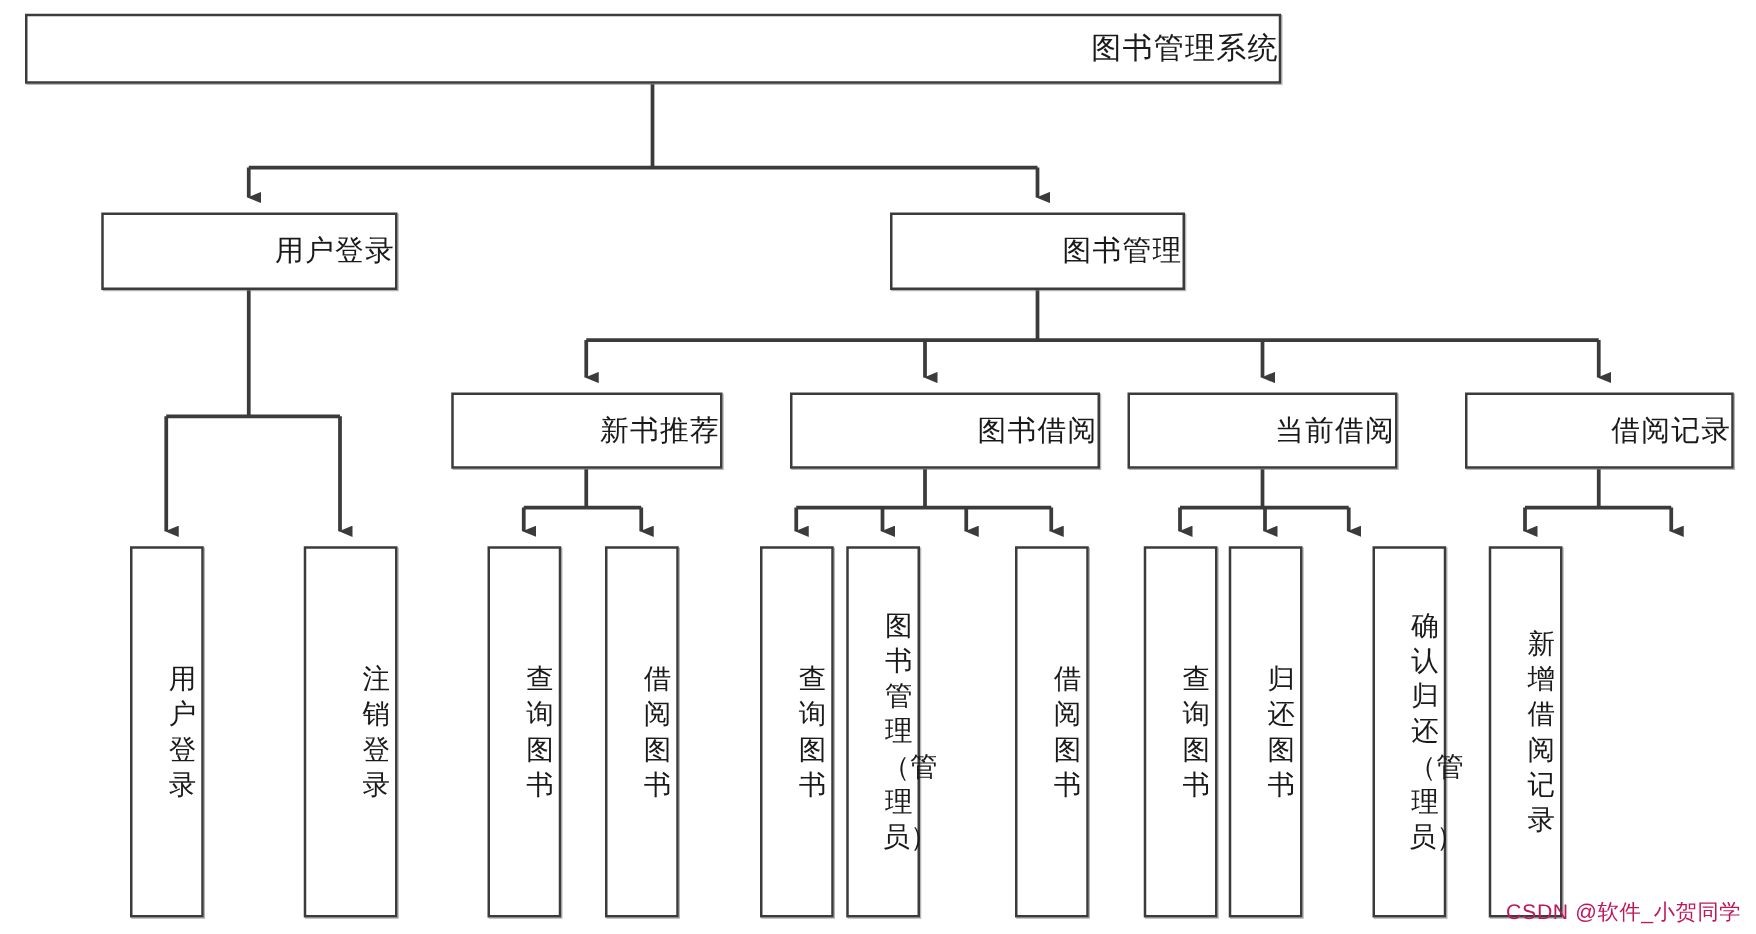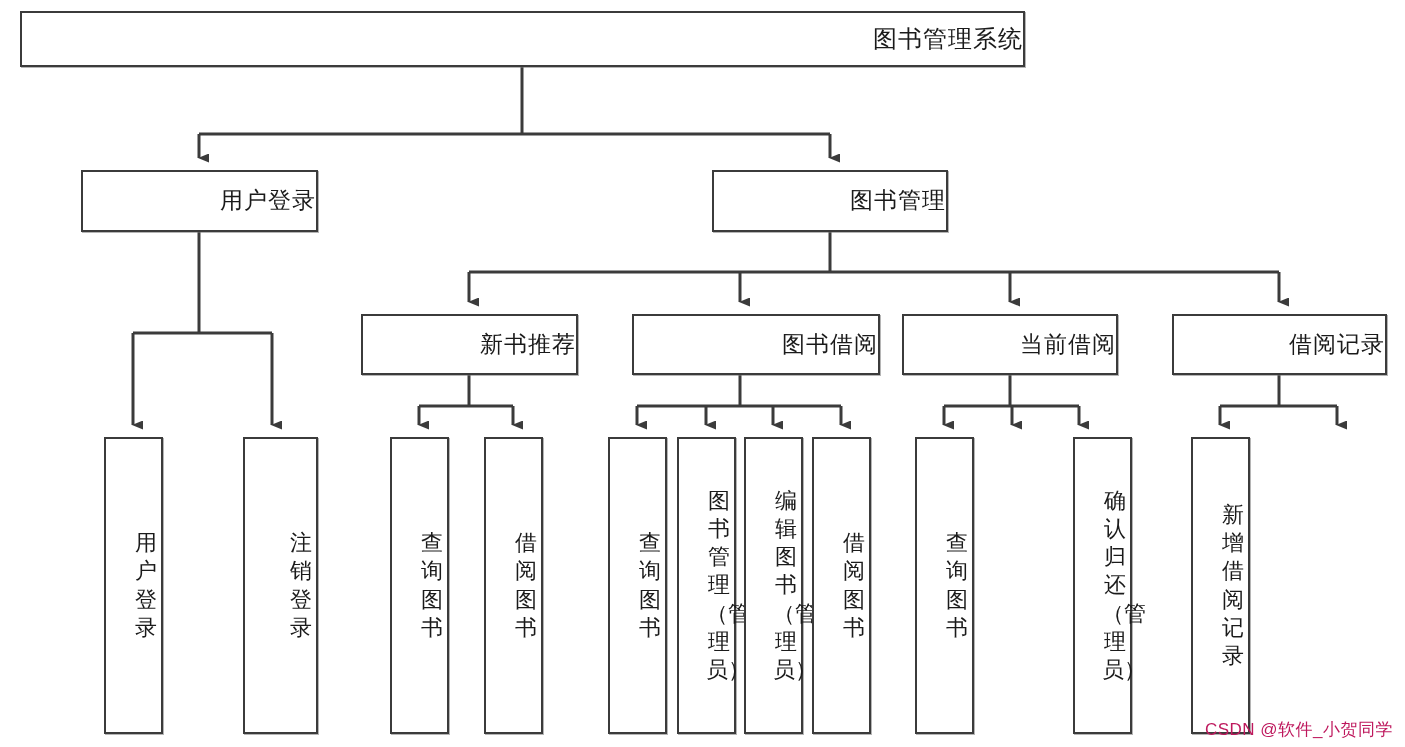--- a/index.html
+++ b/index.html
@@ -162,30 +162,30 @@
   </div>
   <div class="node node-v" style="left:484px;top:437px;width:59px;height:297px;">
     <span class="vtext">借阅图书</span>
   </div>
   <div class="node node-v" style="left:608px;top:437px;width:59px;height:297px;">
     <span class="vtext">查询图书</span>
   </div>
   <div class="node node-v" style="left:677px;top:437px;width:59px;height:297px;">
     <span class="vtext">图书管理（管理员）</span>
   </div>
-  <div class="node node-v" style="left:744px;top:437px;width:59px;height:297px;">
-    <span class="vtext">编辑图书（管理员）</span>
-  </div>
   <div class="node node-v" style="left:812px;top:437px;width:59px;height:297px;">
     <span class="vtext">借阅图书</span>
   </div>
   <div class="node node-v" style="left:915px;top:437px;width:59px;height:297px;">
     <span class="vtext">查询图书</span>
   </div>
-  <div class="node node-v" style="left:1073px;top:437px;width:59px;height:297px;padding-left:36px;">
+  <div class="node node-v" style="left:983px;top:437px;width:59px;height:297px;">
+    <span class="vtext">归还图书</span>
+  </div>
+  <div class="node node-v" style="left:1098px;top:437px;width:59px;height:297px;padding-left:36px;">
     <span class="vtext">确认归还（管理员）</span>
   </div>
   <div class="node node-v" style="left:1191px;top:437px;width:59px;height:297px;">
     <span class="vtext">新增借阅记录</span>
   </div>
 
   <div class="watermark">CSDN @软件_小贺同学</div>
 
 </div>
 

